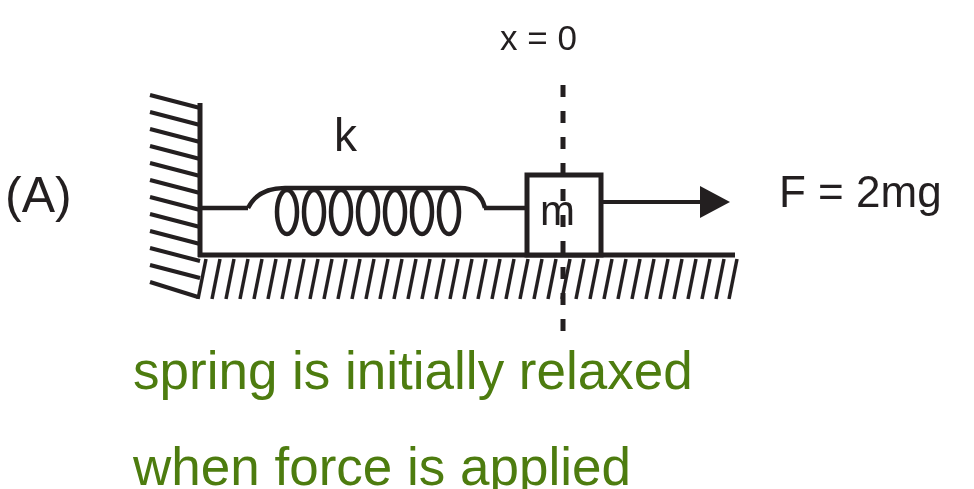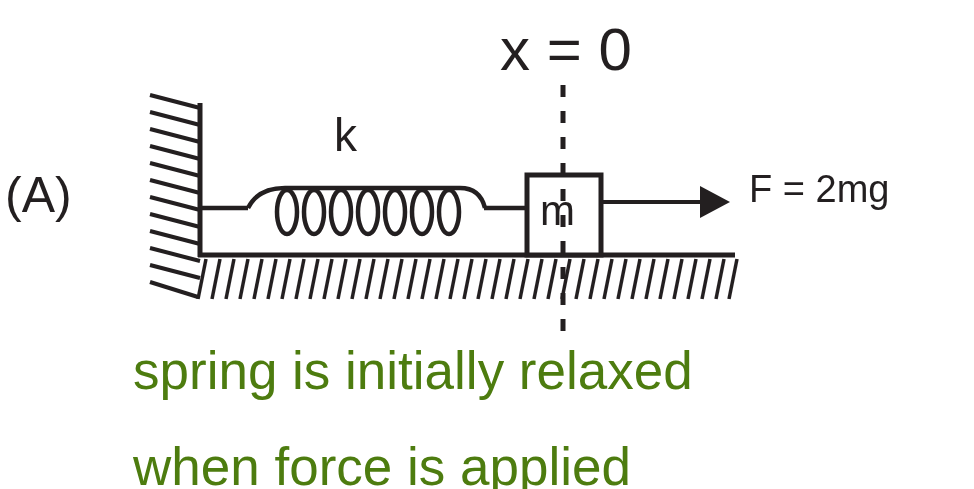--- a/index.html
+++ b/index.html
@@ -91,19 +91,19 @@
 
   <line x1="563" y1="85" x2="563" y2="332" stroke="#231f20" stroke-width="5" stroke-dasharray="12,14"></line>
 
   <g>
     <line x1="603" y1="202" x2="705" y2="202" stroke="#231f20" stroke-width="4"></line>
     <polygon points="700,186 730,202 700,218" fill="#231f20"></polygon>
   </g>
 </svg>
 
 <div class="lbl" style="left:5px; top:170px; font-size:50px;">(A)</div>
-<div class="lbl" style="left:500px; top:20px; font-size:60px;">x = 0</div>
+<div class="lbl" style="left:500px; top:20px; font-size:35px;">x = 0</div>
 <div class="lbl" style="left:334px; top:112px; font-size:46px;">k</div>
 <div class="lbl" style="left:540px; top:190px; font-size:42px;">m</div>
-<div class="lbl" style="left:749px; top:170px; font-size:38px;">F = 2mg</div>
+<div class="lbl" style="left:779px; top:170px; font-size:44px;">F = 2mg</div>
 
 <div class="caption" style="top:344px;">spring is initially relaxed</div>
 <div class="caption" style="top:440px;">when force is applied</div>
 
 </body></html>

